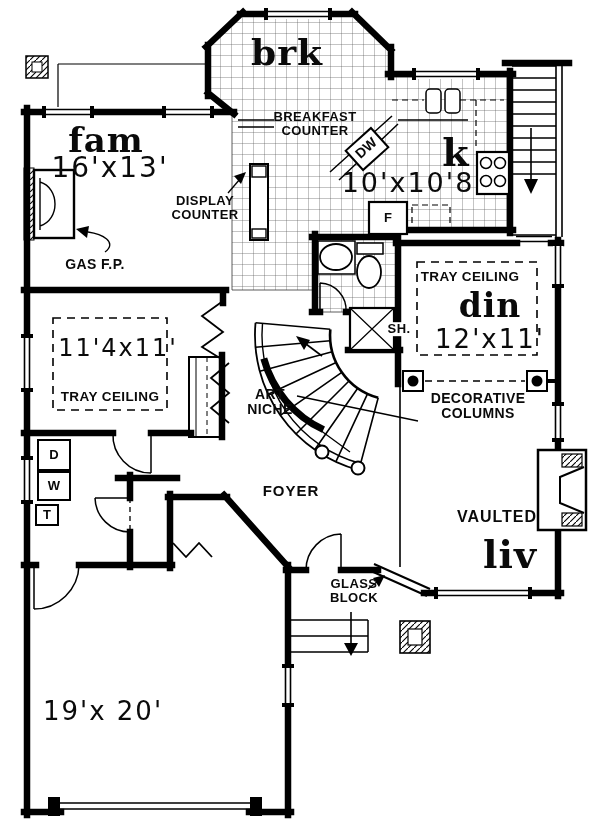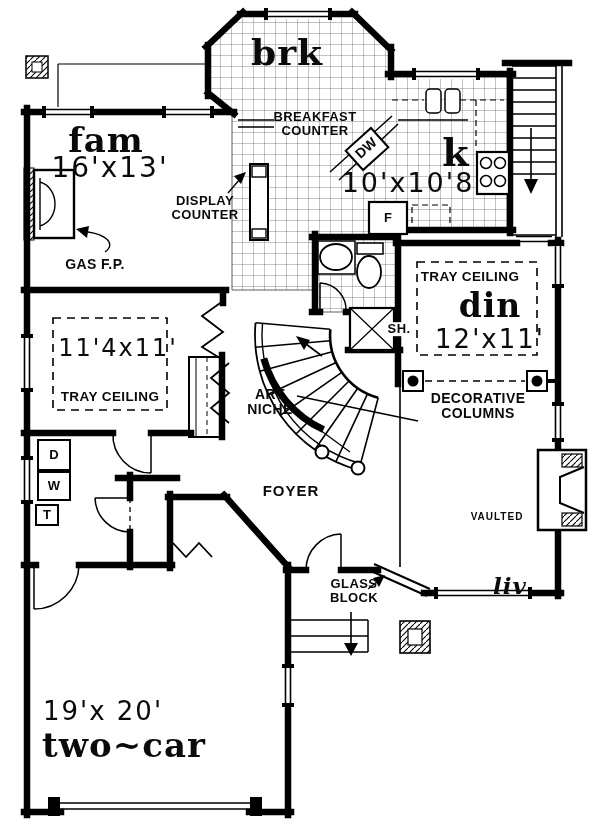--- a/index.html
+++ b/index.html
@@ -278,25 +278,24 @@
   <div class="lbl small" style="left:470px;top:277px;font-size:13.5px;">TRAY CEILING</div>
   <div class="lbl rname" style="left:490px;top:306px;font-size:33px;">din</div>
   <div class="lbl dims" style="left:490px;top:340px;font-size:26px;">12'x11'</div>
   <div class="lbl small" style="left:478px;top:406px;font-size:14px;">DECORATIVE
 COLUMNS</div>
 
   <div class="lbl small" style="left:270px;top:402px;font-size:14px;">ART
 NICHE</div>
   <div class="lbl small" style="left:291px;top:491px;font-size:15px;letter-spacing:1px;text-align:center;">FOYER</div>
 
-  <div class="lbl small" style="left:497px;top:517px;font-size:10px;letter-spacing:1px;">VAULTED</div>
-  <div class="lbl rname" style="left:510px;top:586px;font-size:23px;font-style:italic;">liv</div>
+  <div class="lbl small" style="left:497px;top:517px;font-size:16px;letter-spacing:1px;">VAULTED</div>
+  <div class="lbl rname" style="left:510px;top:555px;font-size:38px;">liv</div>
 
   <div class="lbl small" style="left:354px;top:591px;">GLASS
 BLOCK</div>
 
   <div class="lbl tiny" style="left:54px;top:455px;">D</div>
   <div class="lbl tiny" style="left:54px;top:486px;">W</div>
   <div class="lbl tiny" style="left:47px;top:515px;">T</div>
 
   <div class="lbl dims" style="left:103px;top:712px;font-size:26px;">19'x 20'</div>
-  <div class="lbl rname" style="left:124px;top:746px;font-size:34px;">two~car</div>
 </div>
 
 </body></html>

